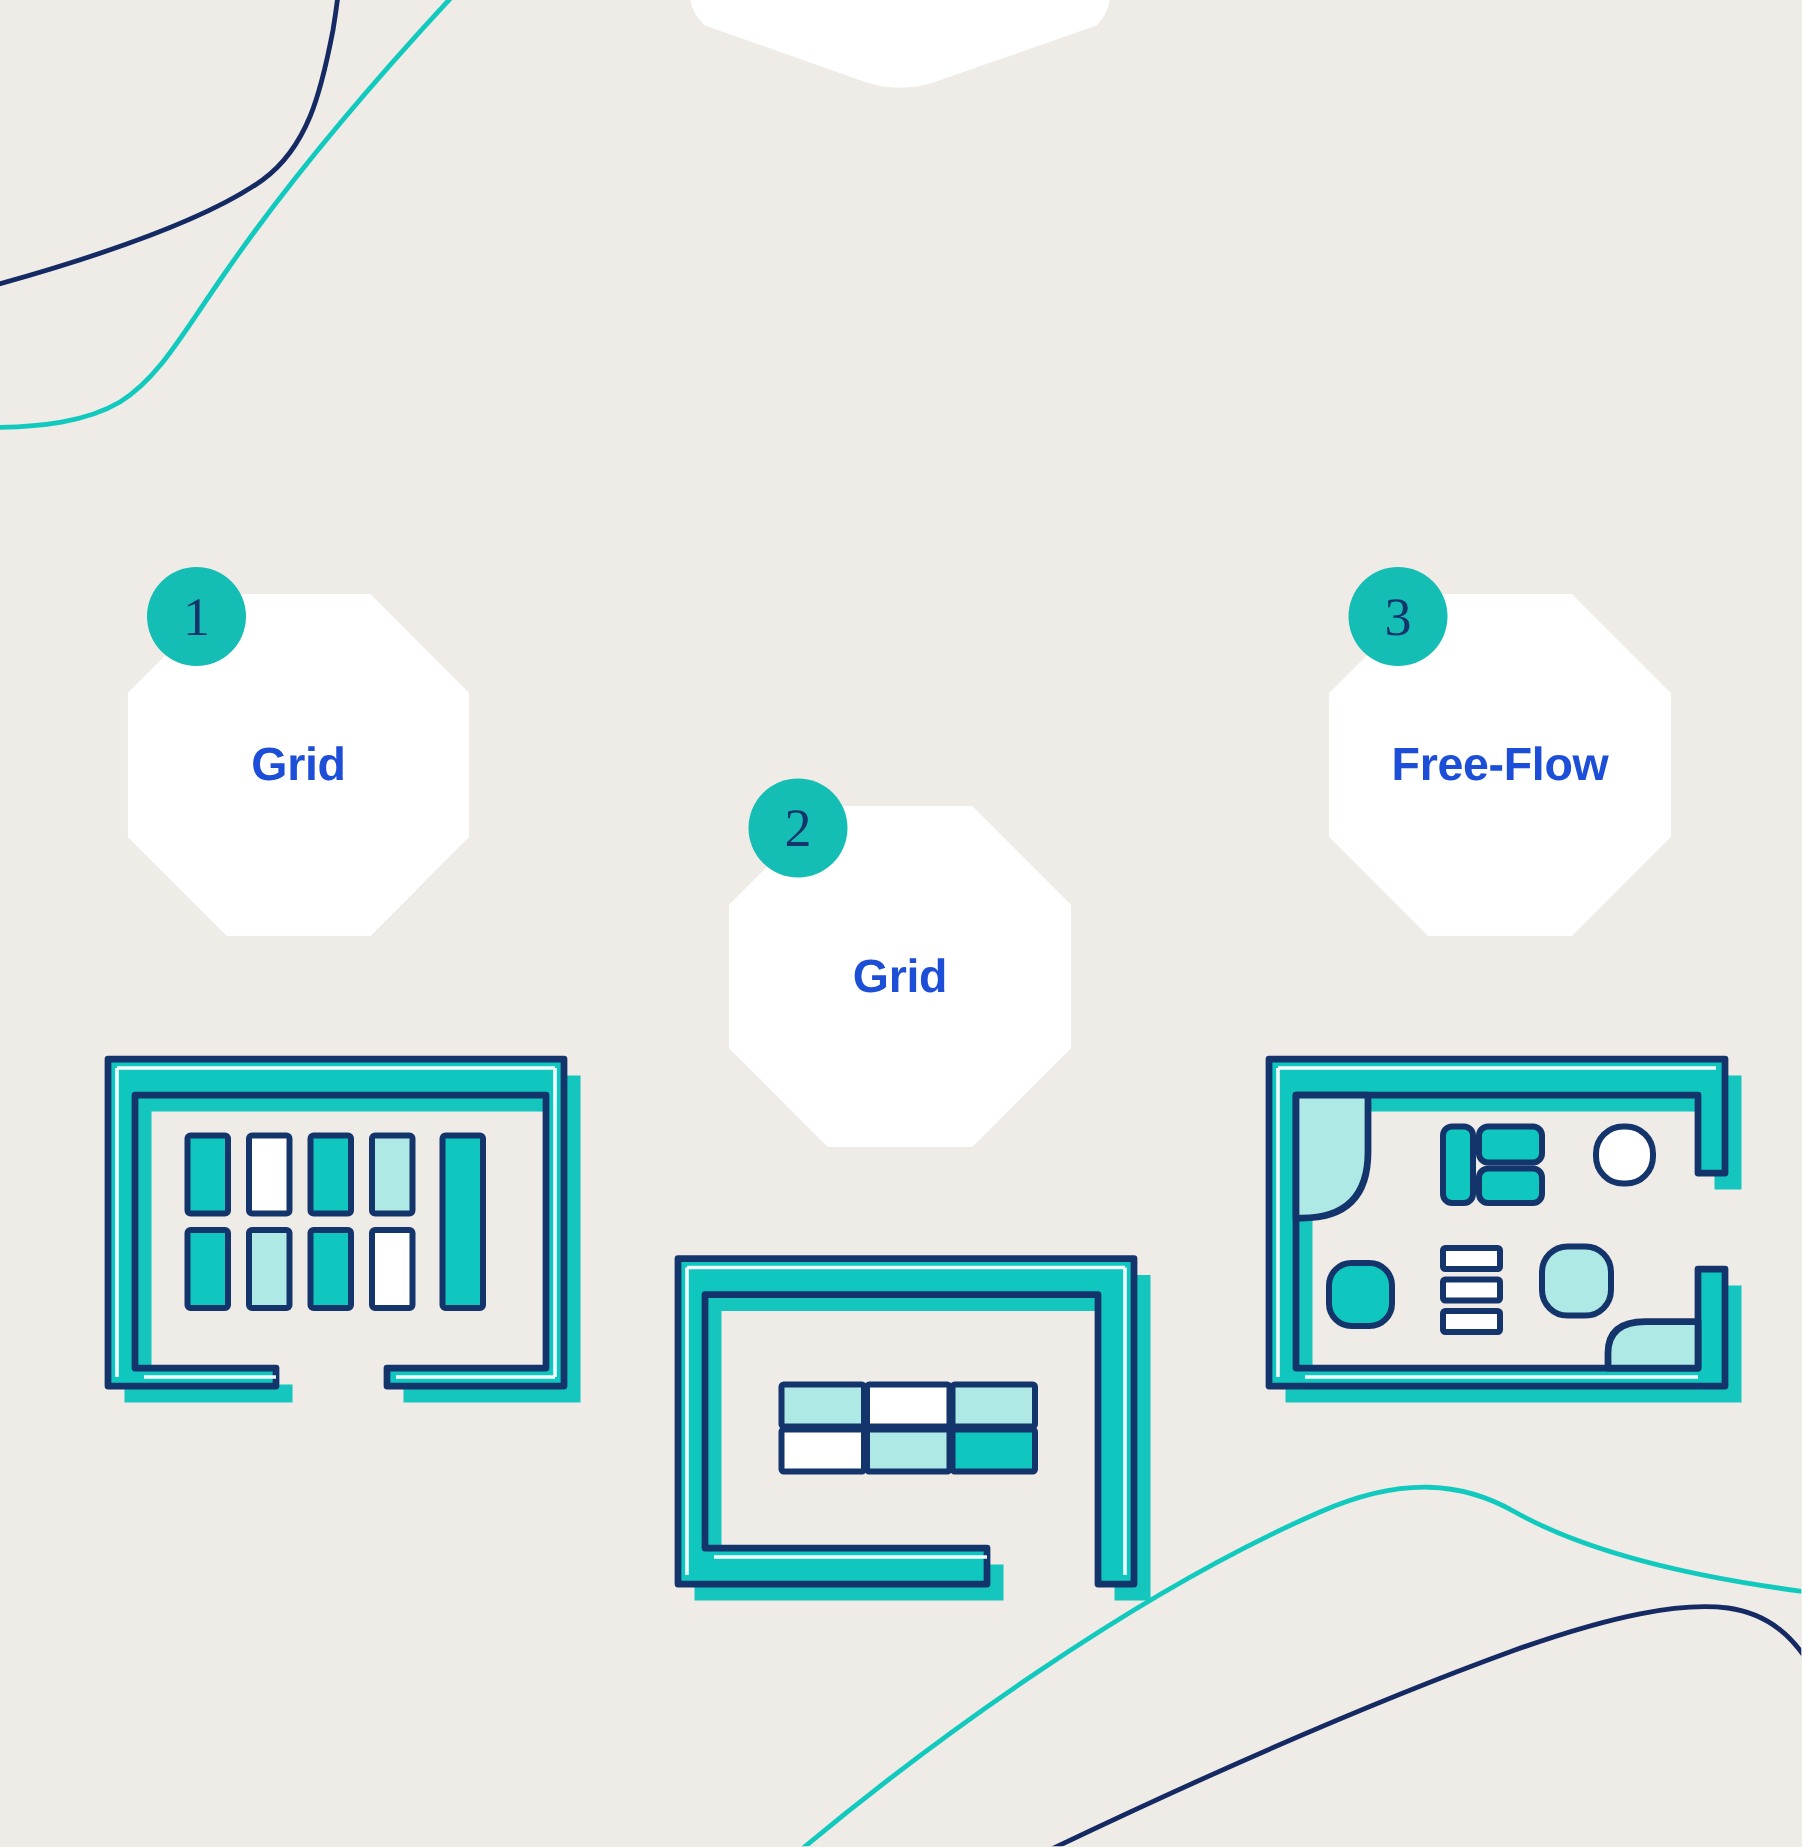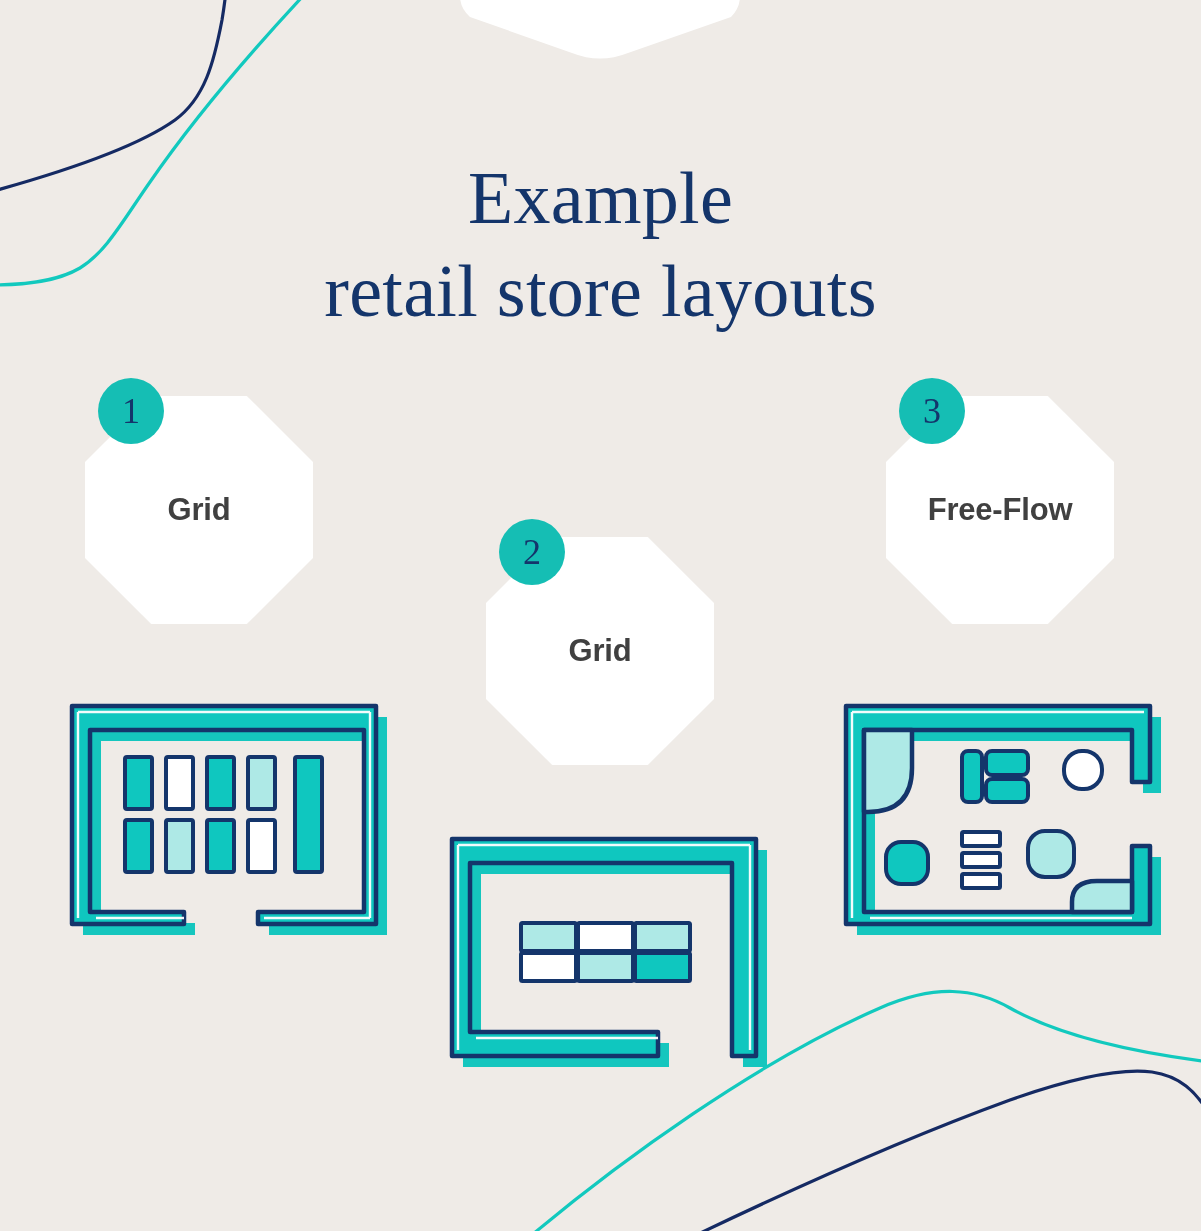--- a/index.html
+++ b/index.html
@@ -83,21 +83,21 @@
     left: 0;
     top: 0;
     width: 228px;
     height: 228px;
     display: flex;
     align-items: center;
     justify-content: center;
     font-family: "Liberation Sans", sans-serif;
     font-weight: bold;
     font-size: 31px;
-    color: #404040;
+    color: #1d4ed8;
     letter-spacing: -0.2px;
   }
   #badge-1 { left: 85px;  top: 396px; }
   #badge-2 { left: 486px; top: 537px; }
   #badge-3 { left: 886px; top: 396px; }
 </style>
 </head>
 <body>
 
 <div id="page">
@@ -107,24 +107,20 @@
     <path d="M 470 -120 L 640 -120 L 740 -34 L 740 -4
              Q 740 8 731 17 L 628 53 Q 600 64 572 53 L 470 17
              Q 460 8 460 -4 L 460 -34 Z" fill="#FFFFFF"></path>
 
     <path d="M -10 192 C 70 170 140 145 175 120 C 205 98 214 62 222 20 C 226 -4 228 -26 229 -48" fill="none" stroke="#152A63" stroke-width="3.2" stroke-linecap="round"></path>
 
     <path d="M -10 285 C 28 285 58 281 80 268 C 106 252 122 222 150 182
              C 190 124 250 52 318 -20" fill="none" stroke="#12C9BE" stroke-width="3.2" stroke-linecap="round"></path>
   </svg>
 
-  <div class="title-block">
-    <span class="tline">Example</span>
-    <span class="tline">retail store layouts</span>
-  </div>
 
   <svg class="layer" id="diagrams" viewBox="0 0 1201 1231">
 
     <defs>
       <filter id="plan-shadow" x="-20%" y="-20%" width="160%" height="160%">
         <feDropShadow dx="4" dy="5" stdDeviation="0" flood-color="#15C6BE" flood-opacity="0.55"></feDropShadow>
       </filter>
     </defs>
 
     <g>

